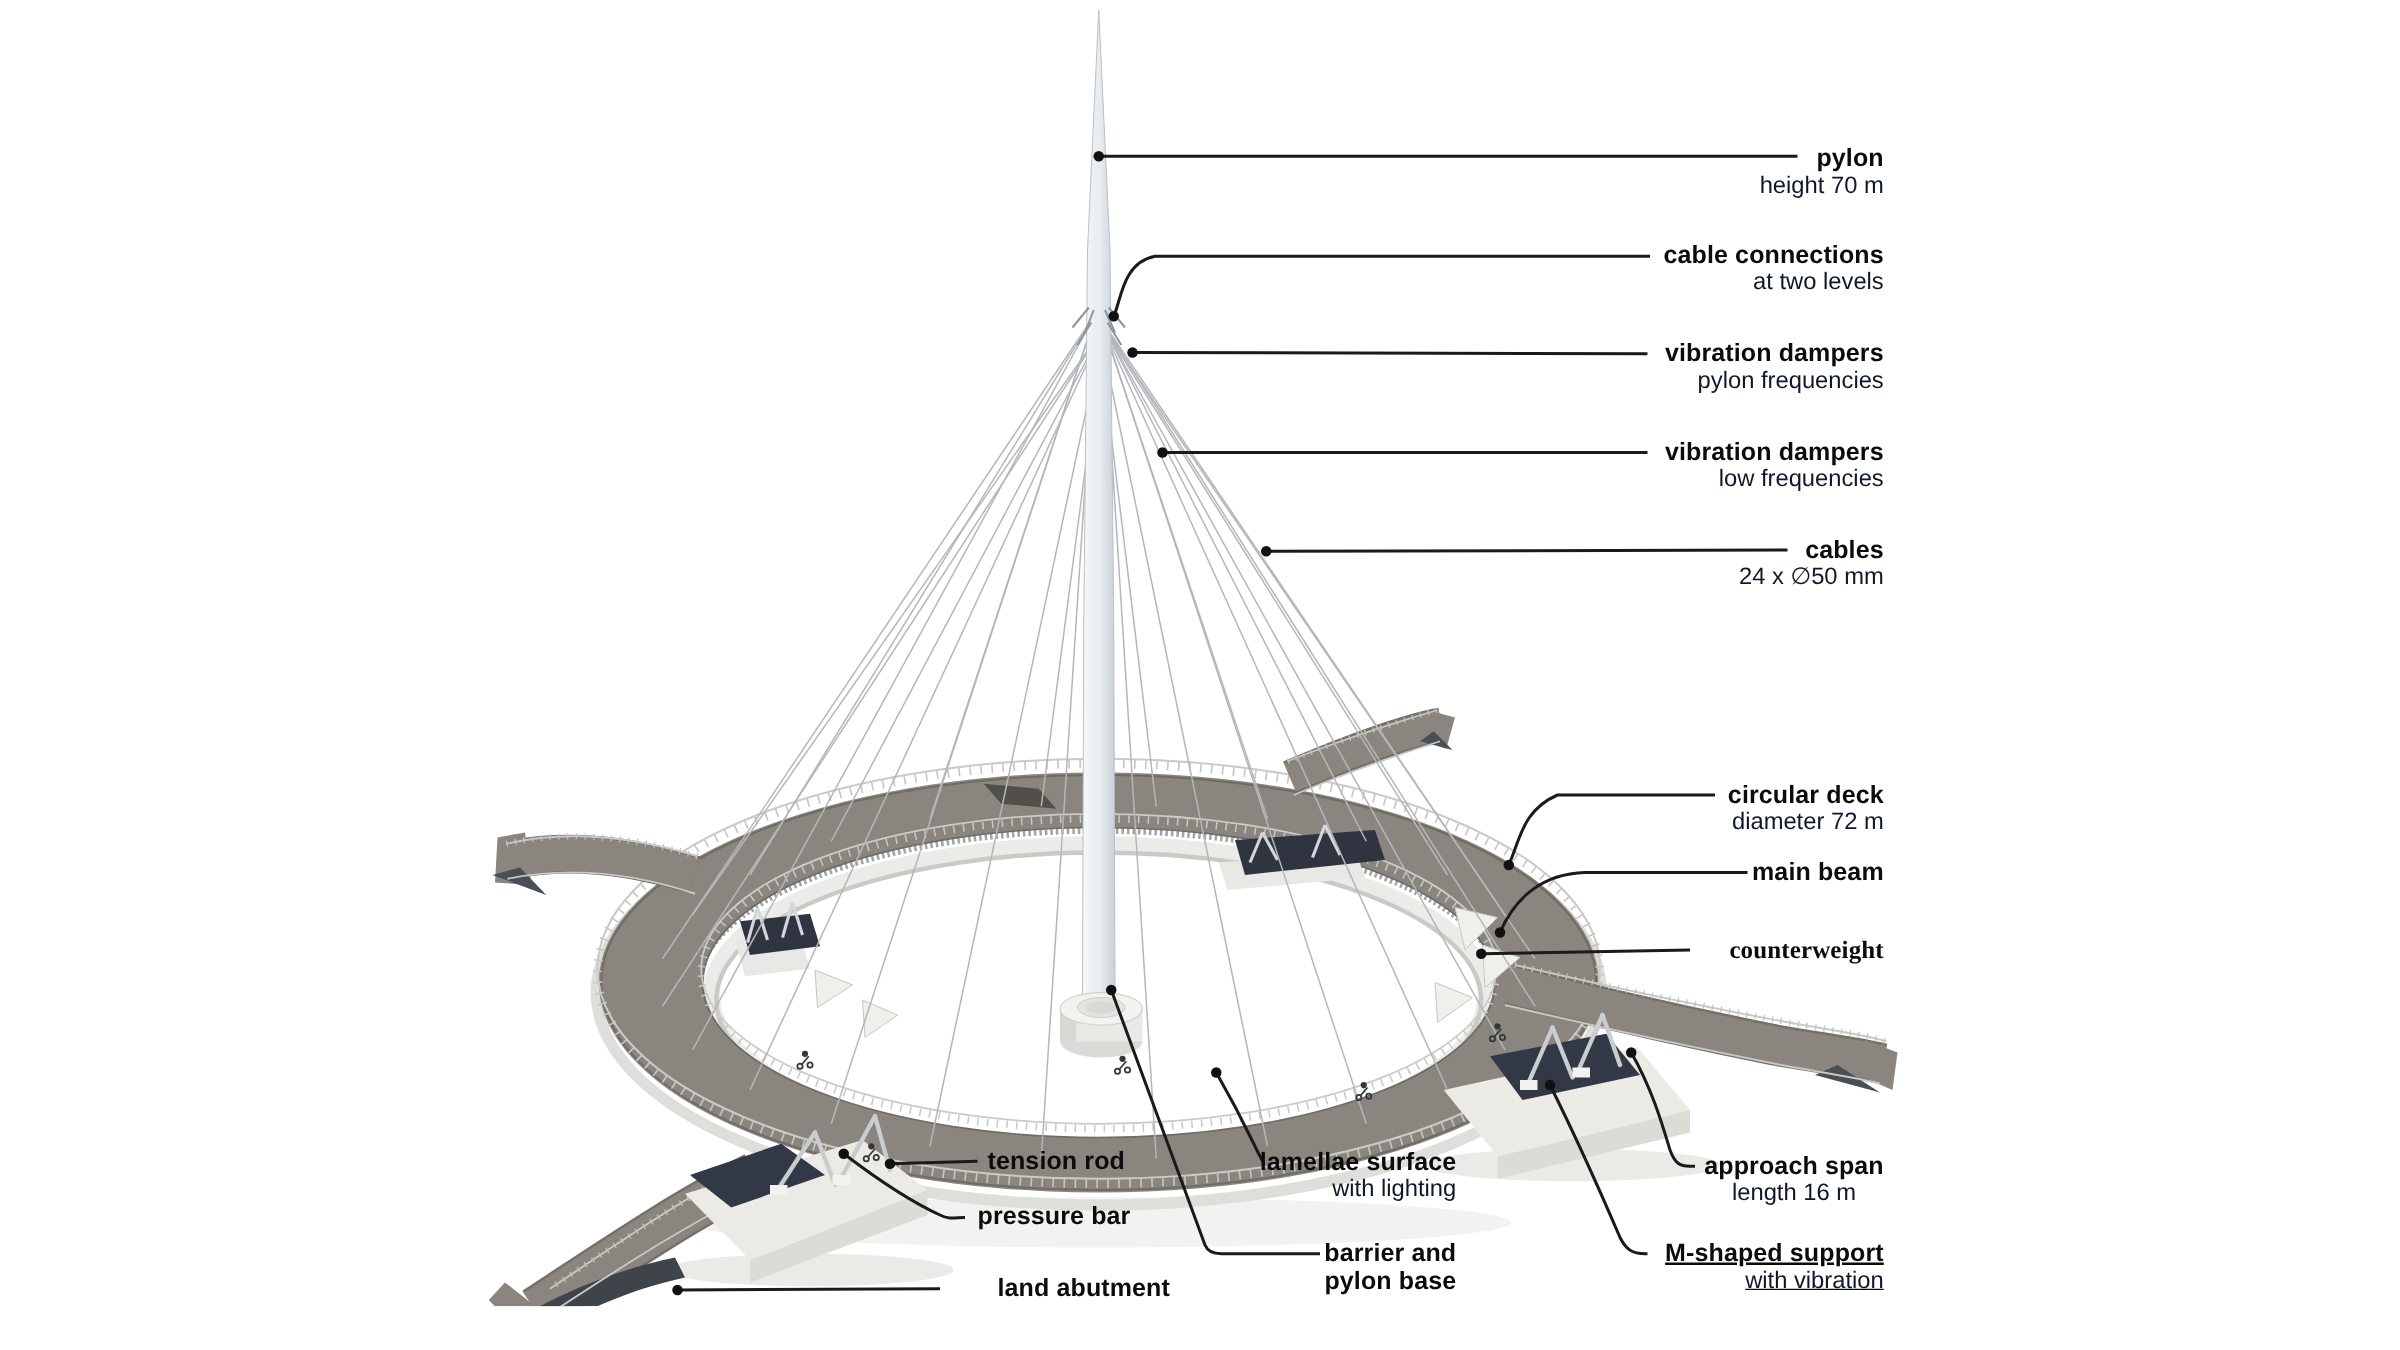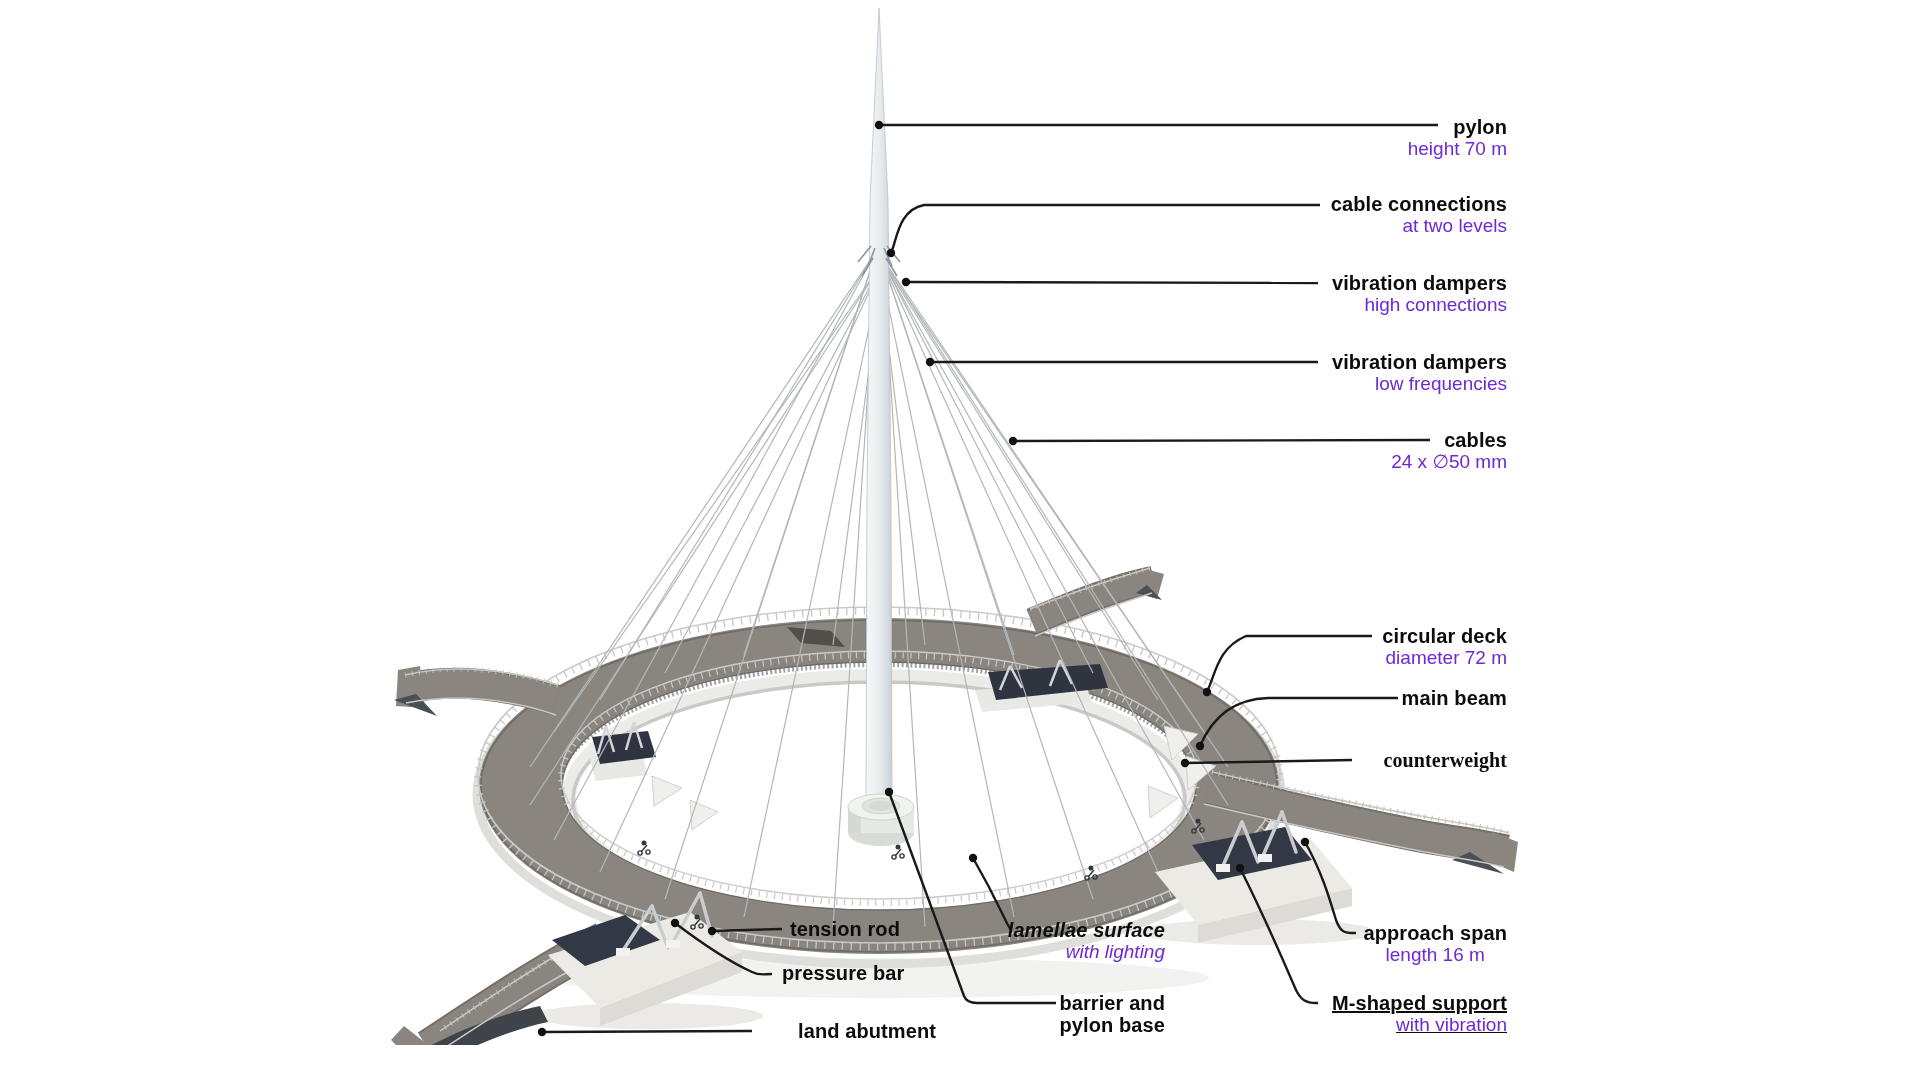--- a/index.html
+++ b/index.html
@@ -1,21 +1,21 @@
 <!DOCTYPE html>
 <html><head>
 <meta charset="utf-8">
 <style>
   html,body{margin:0;padding:0;background:#ffffff;}
   .stage{position:relative;width:1920px;height:1045px;background:#ffffff;overflow:hidden;
          font-family:"Liberation Sans",sans-serif;}
   .art{position:absolute;inset:0;}
   .label{position:absolute;white-space:nowrap;color:#0c0c0c;line-height:22px;}
   .label .t{font-weight:bold;font-size:20px;letter-spacing:.1px;}
-  .label .s{font-weight:normal;font-size:19px;color:#6d28d9;}
+  .label .s{font-weight:normal;font-size:19px;color:#0f172a;}
   .r{text-align:right;}
   .l{text-align:left;}
 </style>
 </head>
 <body>
 
 <div class="stage">
 
 <svg class="art" viewBox="0 0 1920 1080">
 
@@ -277,21 +277,21 @@
   <div class="label r" style="top:116px;right:413px;">
     <div class="t">pylon</div>
     <div class="s">height 70 m</div>
   </div>
   <div class="label r" style="top:193px;right:413px;">
     <div class="t">cable connections</div>
     <div class="s">at two levels</div>
   </div>
   <div class="label r" style="top:272px;right:413px;">
     <div class="t">vibration dampers</div>
-    <div class="s">high connections</div>
+    <div class="s">pylon frequencies</div>
   </div>
   <div class="label r" style="top:351px;right:413px;">
     <div class="t">vibration dampers</div>
     <div class="s">low frequencies</div>
   </div>
   <div class="label r" style="top:429px;right:413px;">
     <div class="t">cables</div>
     <div class="s">24 x ∅50 mm</div>
   </div>
   <div class="label r" style="top:625px;right:413px;margin-left:27px;">
@@ -314,21 +314,21 @@
   </div>
   <div class="label l" style="top:918px;left:790px;">
     <div class="t">tension rod</div>
   </div>
   <div class="label l" style="top:962px;left:782px;">
     <div class="t">pressure bar</div>
   </div>
   <div class="label l" style="top:1020px;left:762px;margin-left:36px;">
     <div class="t">land abutment</div>
   </div>
-  <div class="label r" style="top:919px;right:755px;font-style:italic;">
+  <div class="label r" style="top:919px;right:755px;">
     <div class="t">lamellae surface</div>
     <div class="s">with lighting</div>
   </div>
   <div class="label r" style="top:992px;right:755px;">
     <div class="t">barrier and</div>
     <div class="t">pylon base</div>
   </div>
 
 </div>
 

